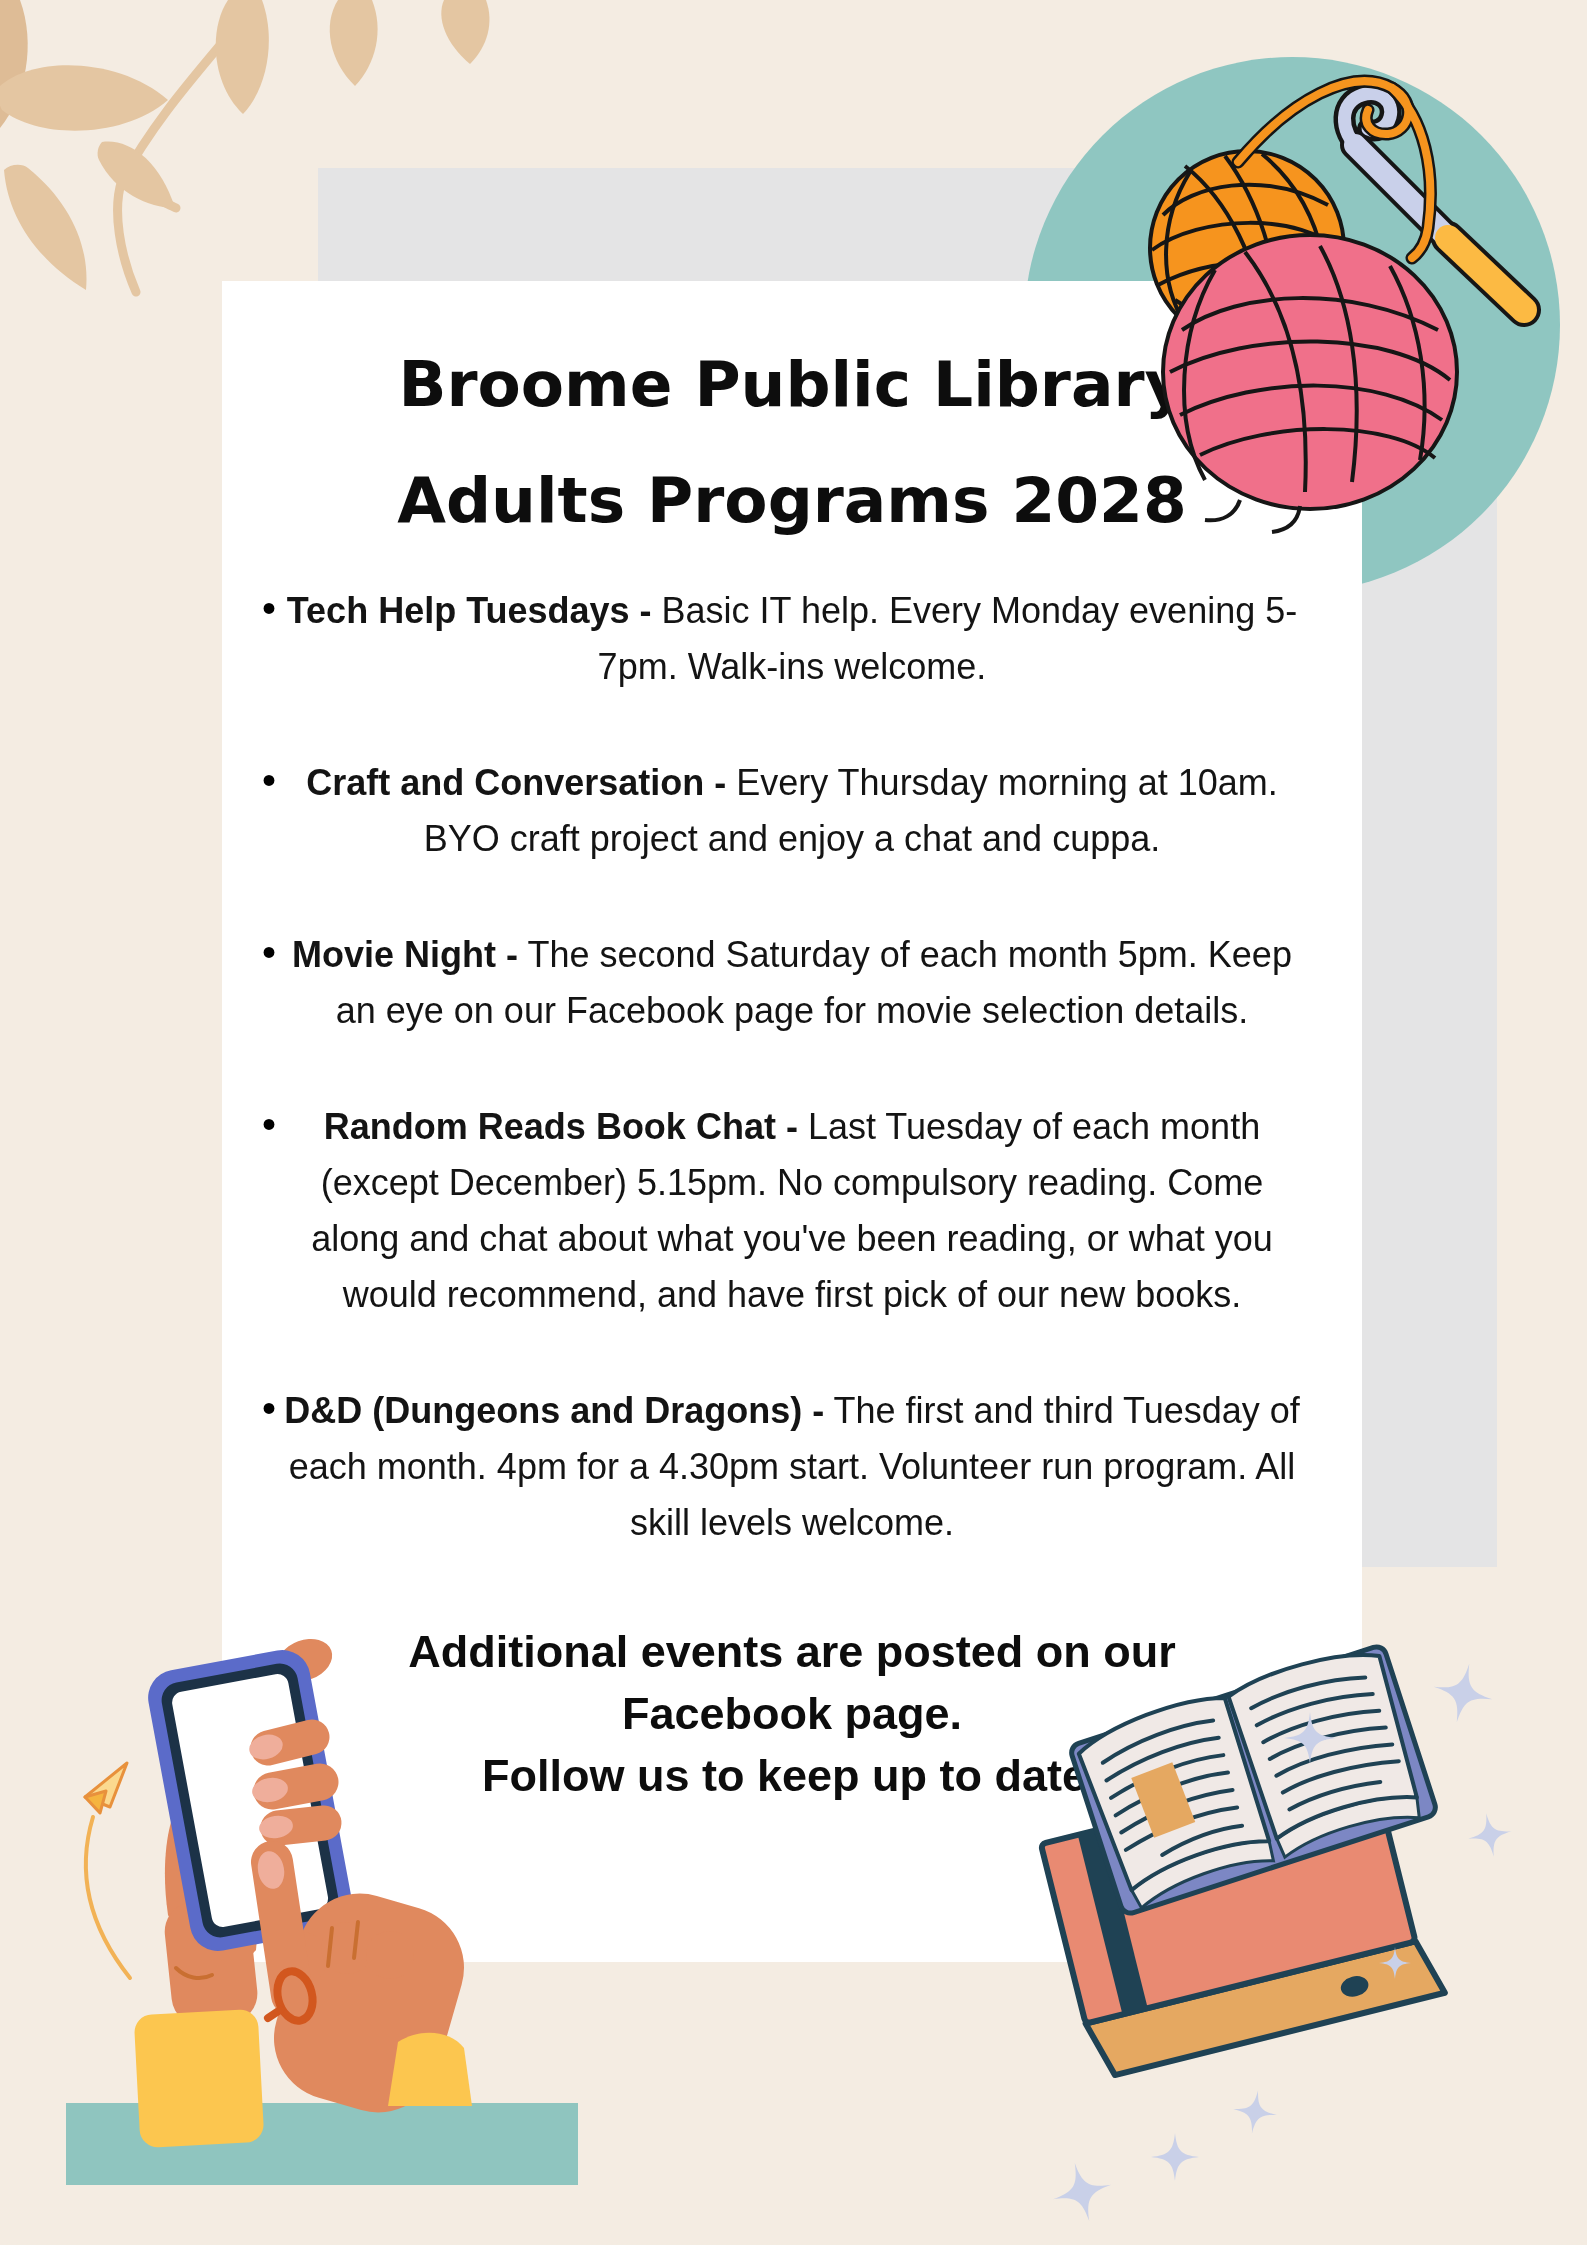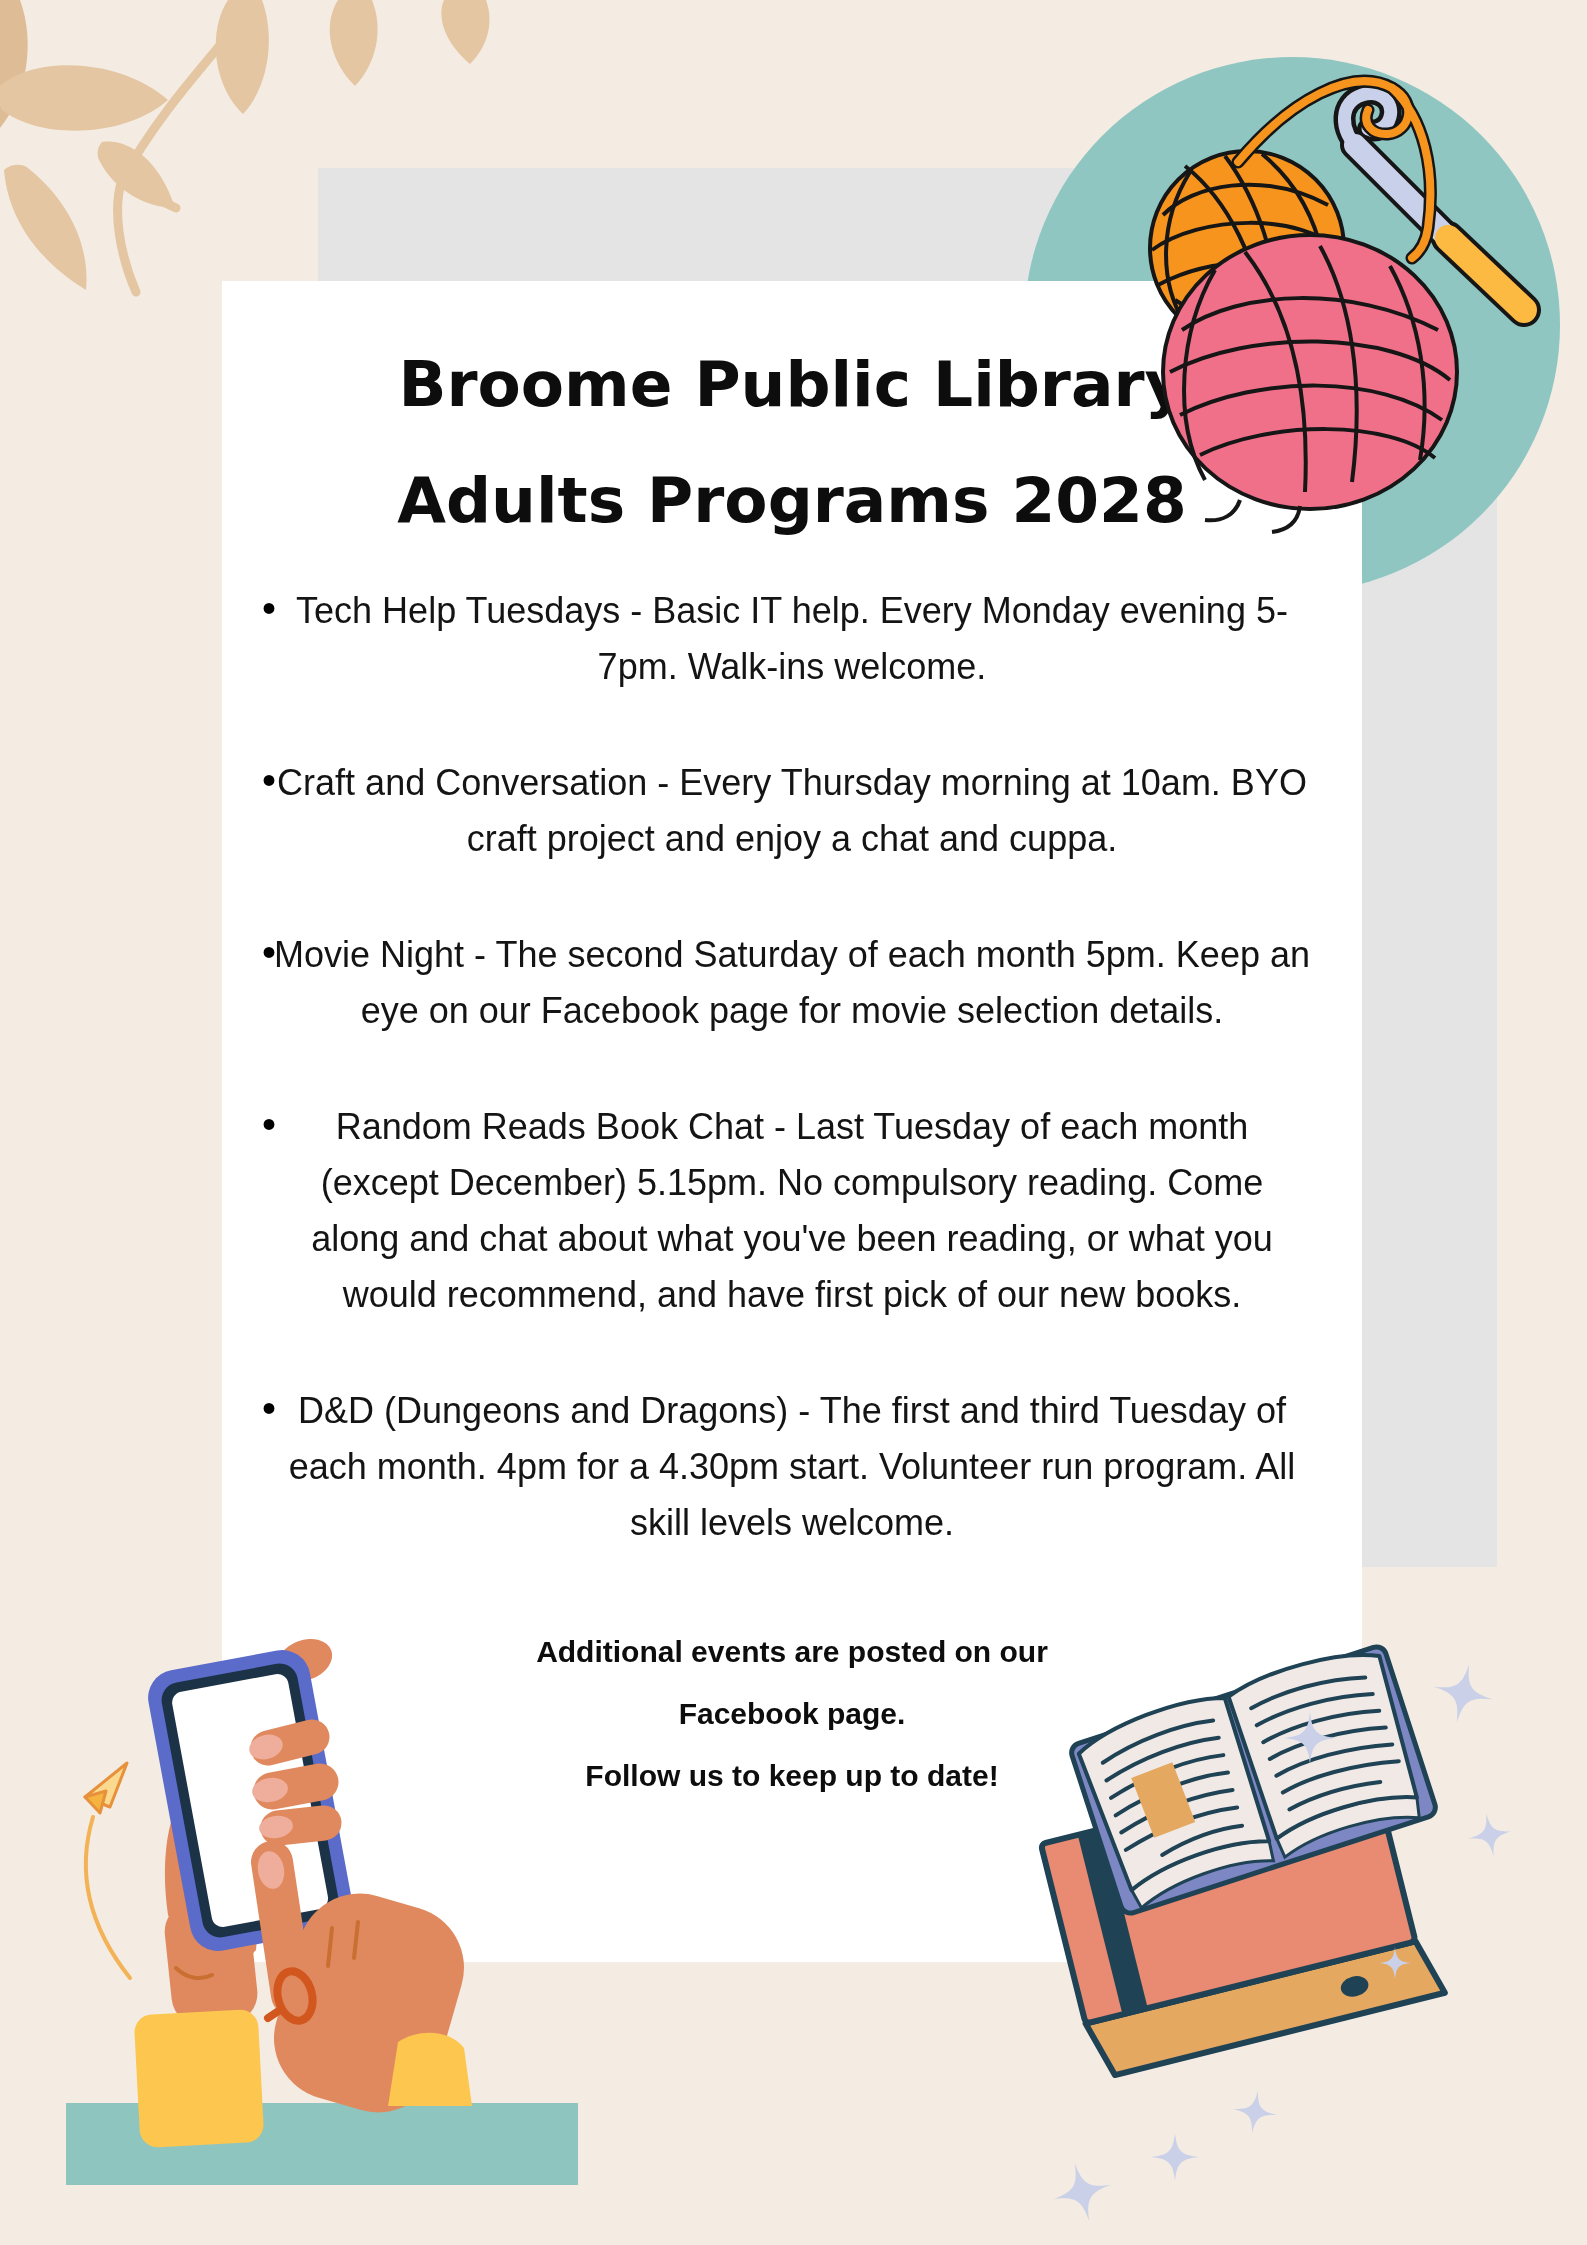--- a/index.html
+++ b/index.html
@@ -6,22 +6,22 @@
   .page{position:relative;width:1587px;height:2245px;background:#F4ECE2;overflow:hidden;
         font-family:"Liberation Sans",sans-serif;}
   .gray-panel{position:absolute;left:318px;top:168px;width:1179px;height:1399px;background:#E4E4E5;}
   .teal-circle{position:absolute;left:1024px;top:57px;width:536px;height:536px;border-radius:50%;background:#8FC6C1;}
   .card{position:absolute;left:222px;top:281px;width:1140px;height:1681px;background:#FFFFFF;}
   .title{margin-top:46px;text-align:center;font-family:"DejaVu Sans",sans-serif;font-weight:700;
          font-size:63px;line-height:116px;color:#0d0d0d;letter-spacing:0px;}
   .list{margin-top:24px;}
   .item{position:relative;margin:0 52px 60px 52px;text-align:center;font-size:36px;line-height:56px;color:#141414;}
   .item .bullet{position:absolute;left:-12px;top:-3px;font-size:40px;color:#000;}
-  .pname{font-weight:400;margin-top:12px;}
-  .footer{margin-top:70px;text-align:center;font-weight:700;font-size:30px;line-height:62px;color:#0d0d0d;}
+  .pname{font-weight:700;margin-top:12px;}
+  .footer{margin-top:70px;text-align:center;font-weight:700;font-size:45px;line-height:62px;color:#0d0d0d;}
   .decor{position:absolute;left:0;top:0;width:1587px;height:2245px;pointer-events:none;}
   svg{display:block;}
 </style>
 </head>
 <body>
 
 <div class="page">
 
   <svg class="decor" style="width:520px;height:400px" viewBox="0 0 520 400">
     <path d="M0,128 C26,96 36,44 20,0 L0,0 Z" fill="#DEBC96"></path>

